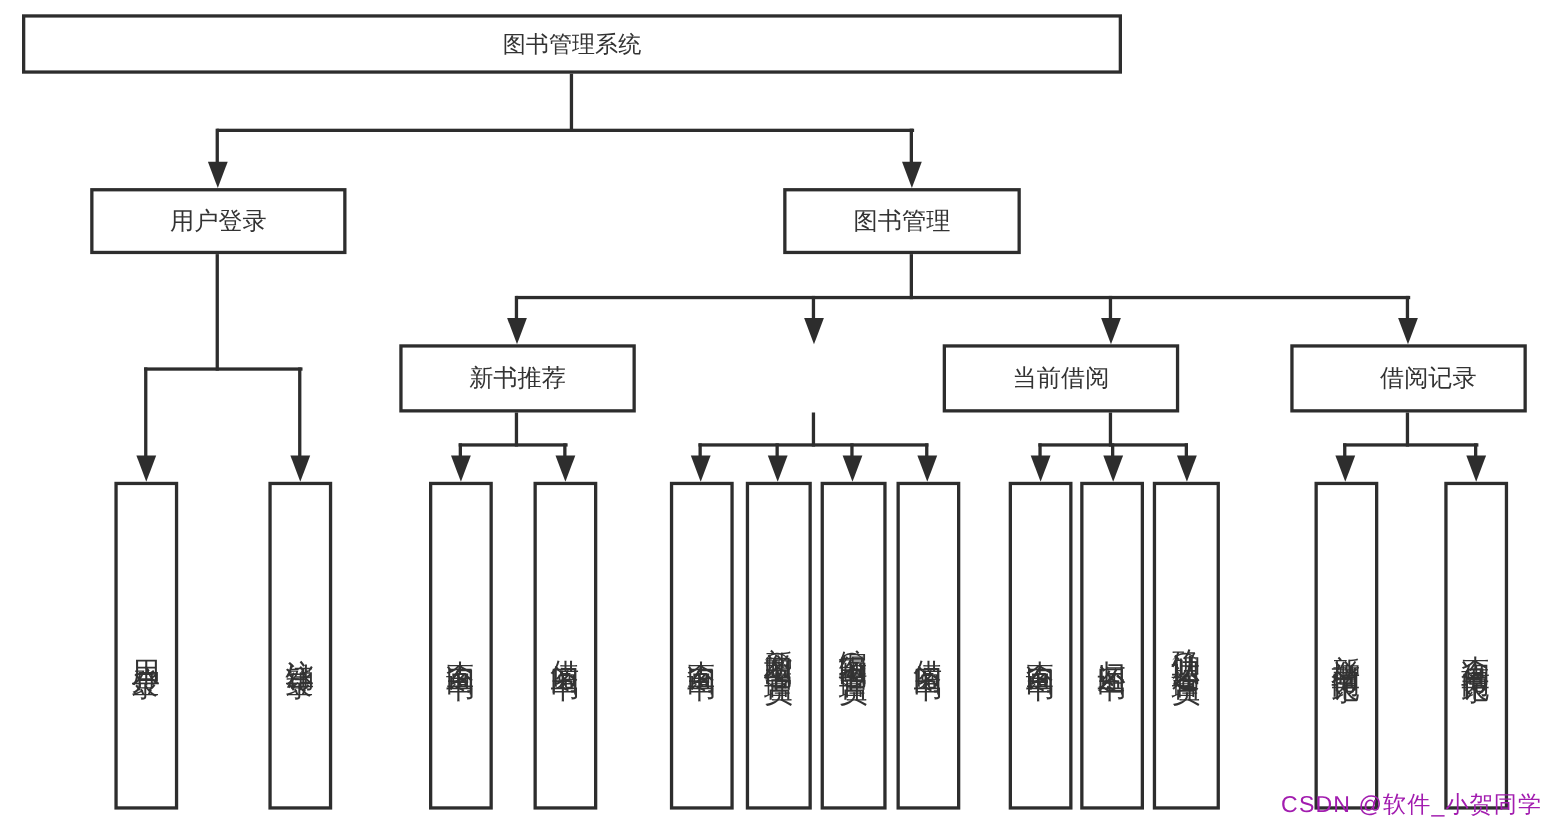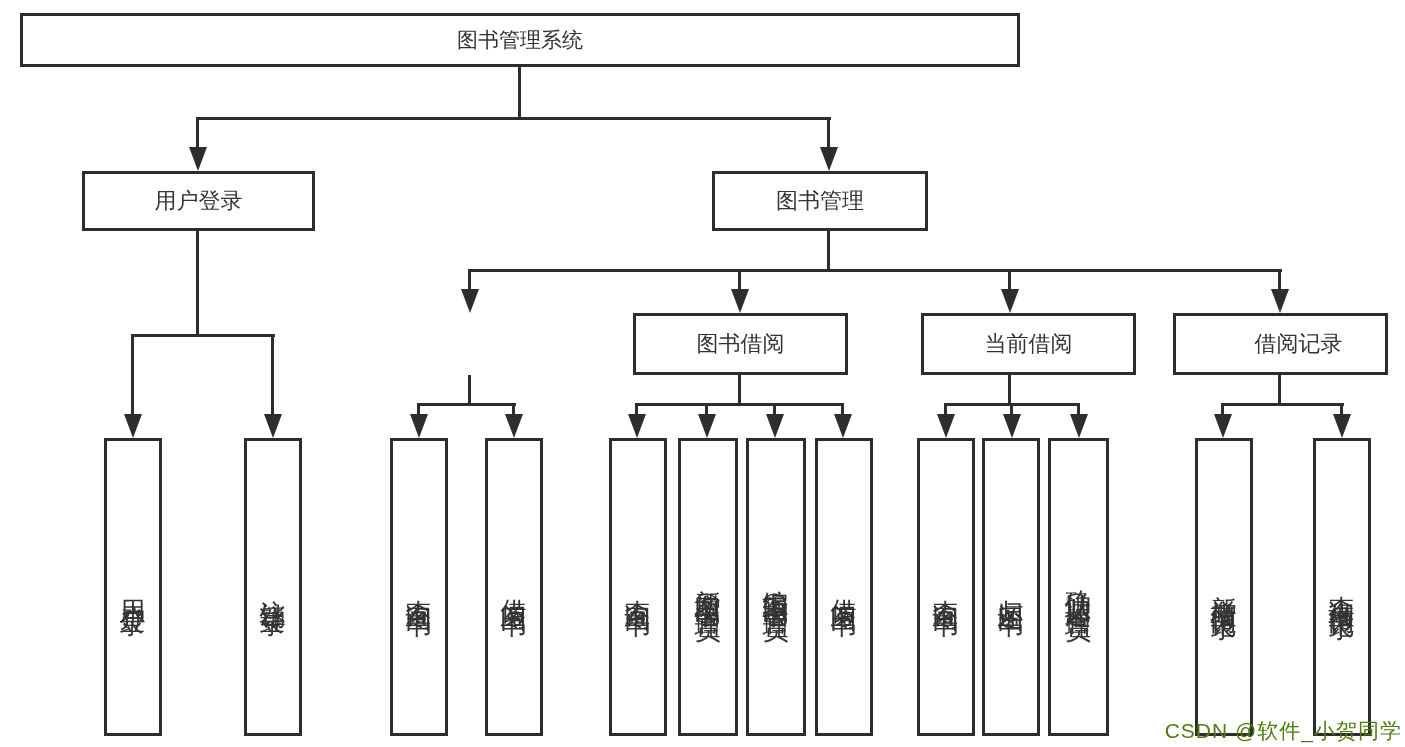--- a/index.html
+++ b/index.html
@@ -24,21 +24,21 @@
   }
   .ln{position:absolute;background:#2d2d2d;}
   .h{height:3px;} .v{width:3px;}
   .ar{
     position:absolute;width:0;height:0;
     border-left:9px solid transparent;border-right:9px solid transparent;
     border-top:24px solid #2d2d2d;
   }
   .watermark{
     position:absolute;right:3px;bottom:2px;font-size:21px;
-    color:#4d7c0f;letter-spacing:1px;z-index:10;white-space:nowrap;
+    color:#a21caf;letter-spacing:1px;z-index:10;white-space:nowrap;
   }
 </style>
 </head>
 <body>
 
 <div id="stage">
 
   <div class="box root-box">
     <span>图书管理系统</span>
   </div>
@@ -68,24 +68,24 @@
   <div class="ln h" style="left:469px;top:269px;width:813px;"></div>
   <div class="ln v" style="left:468px;top:269px;height:24px;"></div>
   <div class="ar" style="left:461px;top:289px;"></div>
   <div class="ln v" style="left:738px;top:269px;height:24px;"></div>
   <div class="ar" style="left:731px;top:289px;"></div>
   <div class="ln v" style="left:1008px;top:269px;height:24px;"></div>
   <div class="ar" style="left:1001px;top:289px;"></div>
   <div class="ln v" style="left:1278px;top:269px;height:24px;"></div>
   <div class="ar" style="left:1271px;top:289px;"></div>
 
-  <div class="box l3-box" style="left:633px;">
-    <span>图书借阅</span>
+  <div class="box l3-box" style="left:363px;">
+    <span>新书推荐</span>
   </div>
-  <div class="box l3-box" style="left:921px;font-family:Liberation Serif, serif;">
+  <div class="box l3-box" style="left:857px;font-family:Liberation Serif, serif;">
     <span>当前借阅</span>
   </div>
   <div class="box l3-box" style="left:1173px;padding-left:36px;">
     <span>借阅记录</span>
   </div>
 
   <div class="ln v" style="left:468px;top:375px;height:31px;"></div>
   <div class="ln h" style="left:417px;top:403px;width:99px;"></div>
   <div class="ln v" style="left:417px;top:403px;height:16px;"></div>
   <div class="ar" style="left:410px;top:414px;"></div>

